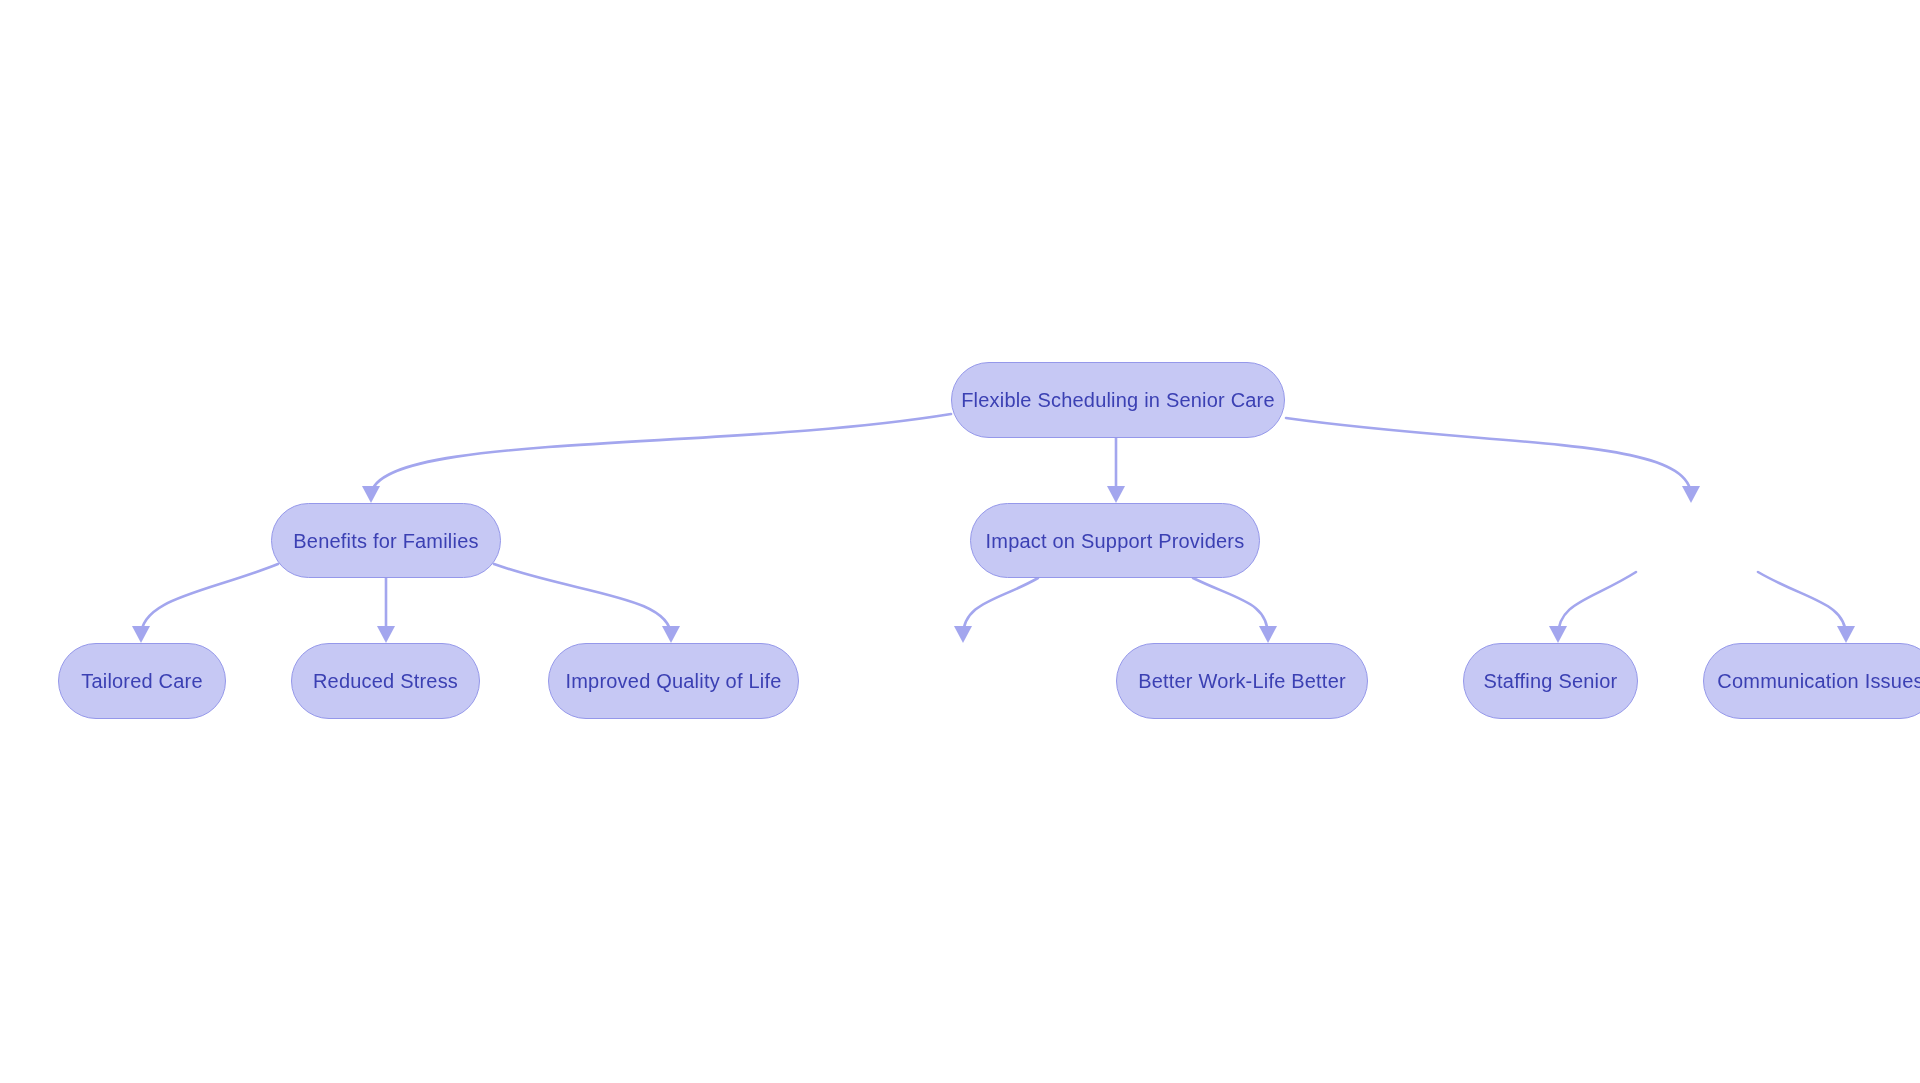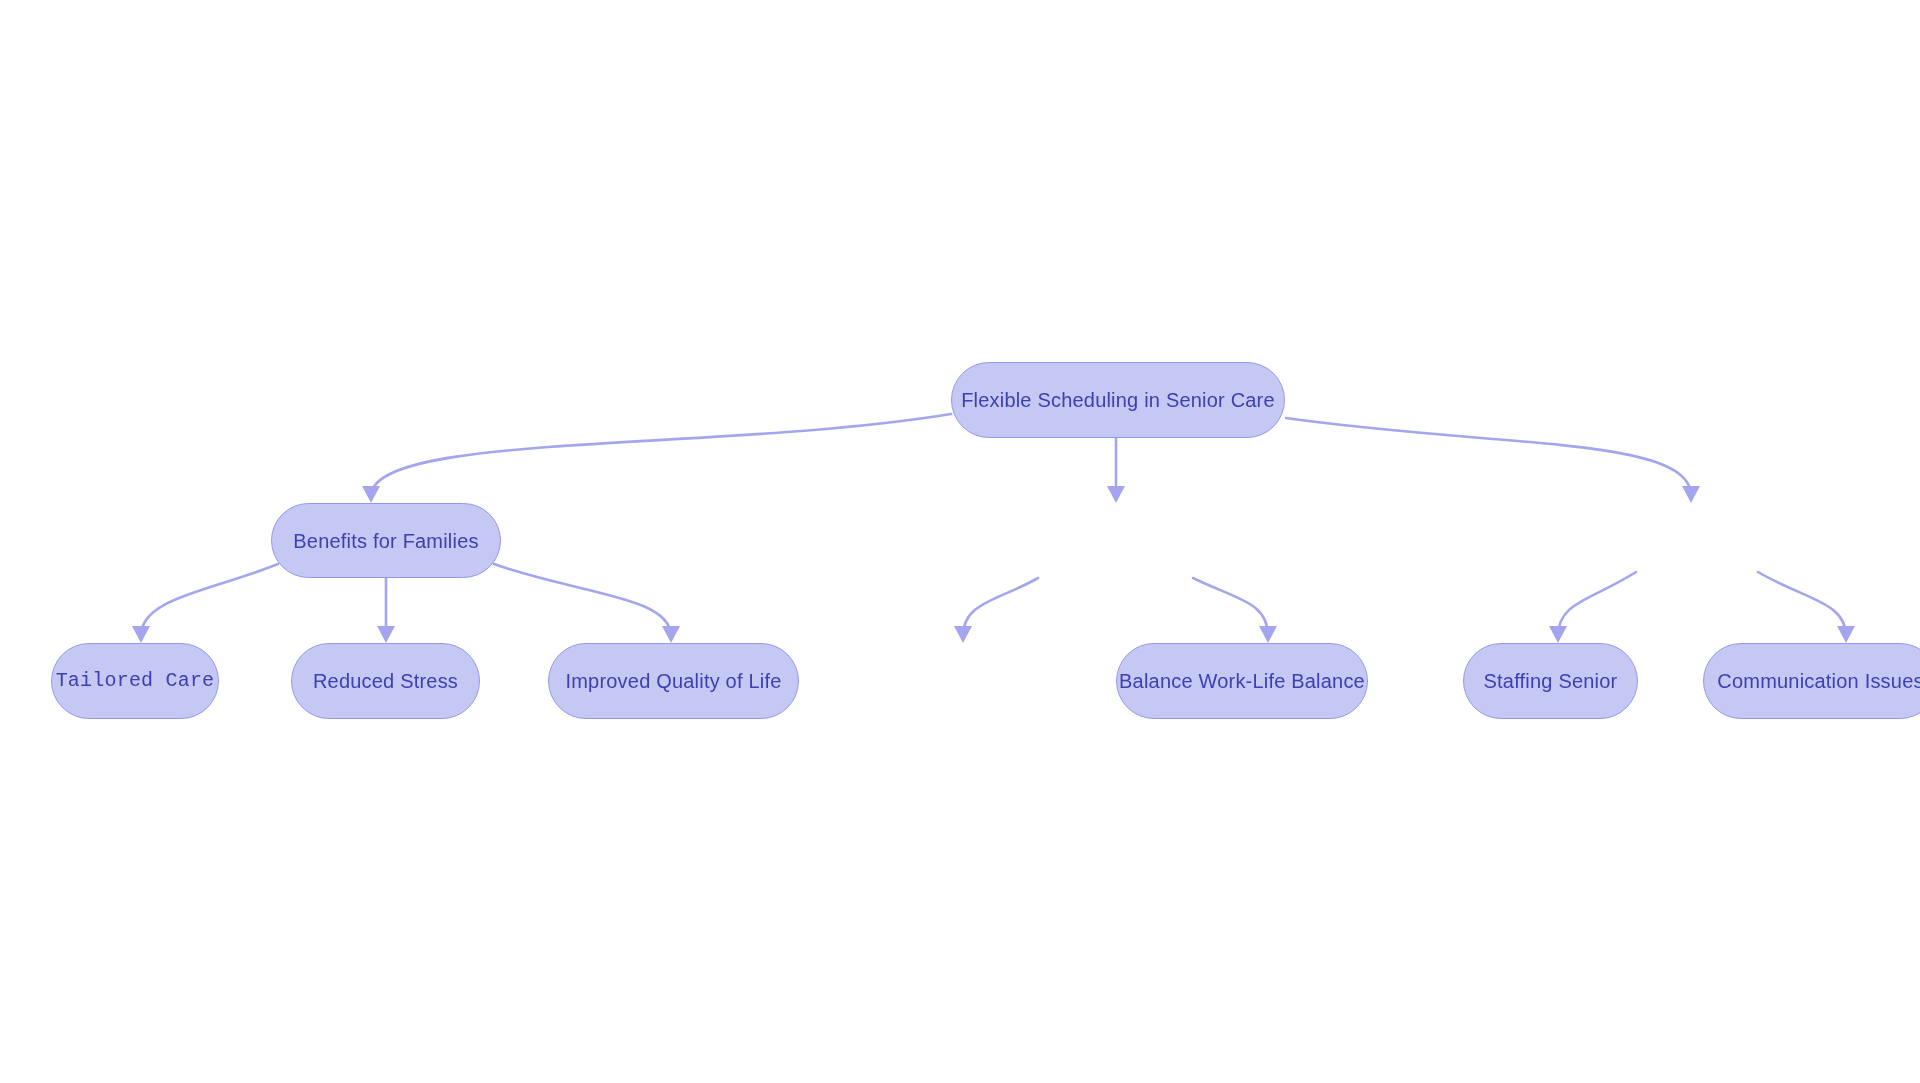--- a/index.html
+++ b/index.html
@@ -50,20 +50,21 @@
       <path d="M1145,578 C1190,600 1220,602 1220,636"></path>
       <polygon points="1211,626 1229,626 1220,643"></polygon>
       <path d="M1588,572 C1544,600 1510,602 1510,636"></path>
       <polygon points="1501,626 1519,626 1510,643"></polygon>
       <path d="M1710,572 C1758,600 1798,602 1798,636"></path>
       <polygon points="1789,626 1807,626 1798,643"></polygon>
     </svg>
   <div class="nodes">
       <div class="node" style="left: 903px; top: 362px; width: 334px; height: 76px; border-radius: 38px;">Flexible Scheduling in Senior Care</div>
       <div class="node" style="left: 223px; top: 503px; width: 230px; height: 75px; border-radius: 37.5px;">Benefits for Families</div>
-      <div class="node" style="left: 3px; top: 643px; width: 168px; height: 76px; border-radius: 38px; font-family: Liberation Mono, monospace;">Tailored Care</div>
+      <div class="node" style="left: 922px; top: 503px; width: 290px; height: 75px; border-radius: 37.5px;">Impact on Support Providers</div>
+      <div class="node" style="left: 10px; top: 643px; width: 168px; height: 76px; border-radius: 38px;">Tailored Care</div>
       <div class="node" style="left: 243px; top: 643px; width: 189px; height: 76px; border-radius: 38px;">Reduced Stress</div>
       <div class="node" style="left: 500px; top: 643px; width: 251px; height: 76px; border-radius: 38px;">Improved Quality of Life</div>
-      <div class="node" style="left: 1068px; top: 643px; width: 252px; height: 76px; border-radius: 38px;">Balance Work-Life Balance</div>
+      <div class="node" style="left: 1068px; top: 643px; width: 252px; height: 76px; border-radius: 38px;">Better Work-Life Better</div>
       <div class="node" style="left: 1415px; top: 643px; width: 175px; height: 76px; border-radius: 38px;">Staffing Senior</div>
       <div class="node" style="left: 1655px; top: 643px; width: 235px; height: 76px; border-radius: 38px;">Communication Issues</div>
     </div>
 </div>
 
 </body></html>

